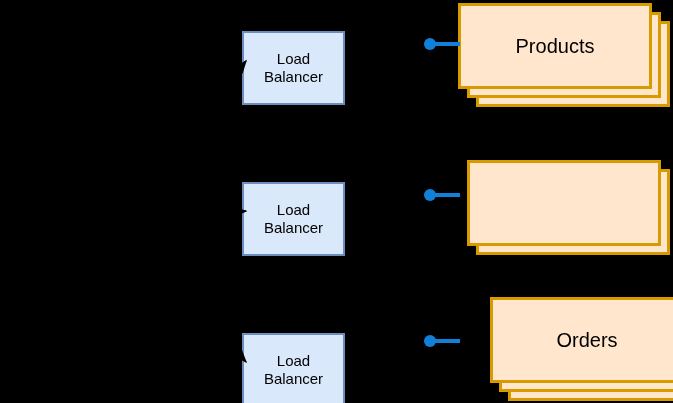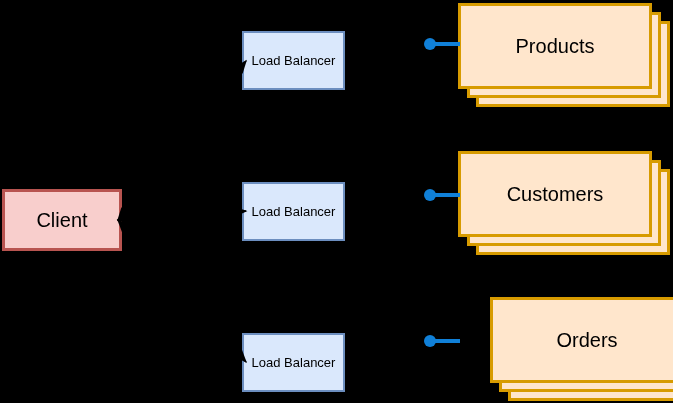--- a/index.html
+++ b/index.html
@@ -28,24 +28,24 @@
   }
 
   .client {
     left: 2px; top: 189px; width: 120px; height: 62px;
     background: var(--client-fill);
     border: 3px solid var(--client-border);
     font-size: 20px;
   }
 
   .lb {
-    left: 242px; width: 103px; height: 59px;
+    left: 242px; width: 103px; height: 74px;
     background: var(--lb-fill);
     border: 2px solid var(--lb-border);
-    font-size: 13px; line-height: 1.18;
+    font-size: 15px; line-height: 1.18;
     padding: 16px 2px;
   }
   .lb-1 { top: 31px; }
   .lb-2 { top: 182px; }
   .lb-3 { top: 333px; }
 
   .stack {
     position: absolute;
     left: 458px; width: 212px; height: 104px;
   }
@@ -74,23 +74,20 @@
   .edge   { stroke: var(--line); stroke-width: 1.5; fill: none; }
   .arrow-head { fill: var(--line); }
   .stub   { stroke: var(--connector); stroke-width: 4; }
   .dot    { fill: var(--connector); }
 </style>
 </head>
 <body>
 
 <div class="canvas">
 
-  <div class="node client">
-    <span>Client</span>
-  </div>
 
   <div class="node lb lb-1">
     <span>Load Balancer</span>
   </div>
   <div class="node lb lb-2">
     <span>Load Balancer</span>
   </div>
   <div class="node lb lb-3">
     <span>Load Balancer</span>
   </div>
@@ -99,23 +96,20 @@
     <div class="layer l3"></div>
     <div class="layer l2"></div>
     <div class="layer l1">
       <span>Products</span>
     </div>
   </div>
 
   <div class="stack stack-customers">
     <div class="layer l3"></div>
     <div class="layer l2"></div>
-    <div class="layer l1">
-      <span>Customers</span>
-    </div>
   </div>
 
   <div class="stack stack-orders">
     <div class="layer l3"></div>
     <div class="layer l2"></div>
     <div class="layer l1">
       <span>Orders</span>
     </div>
   </div>
 

